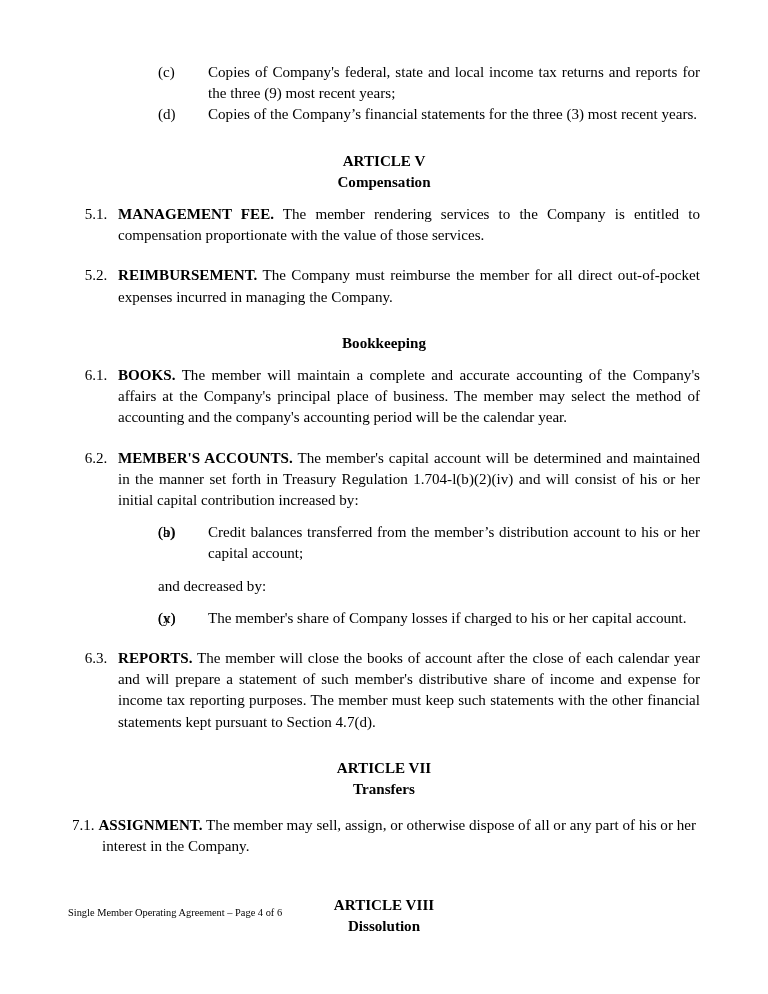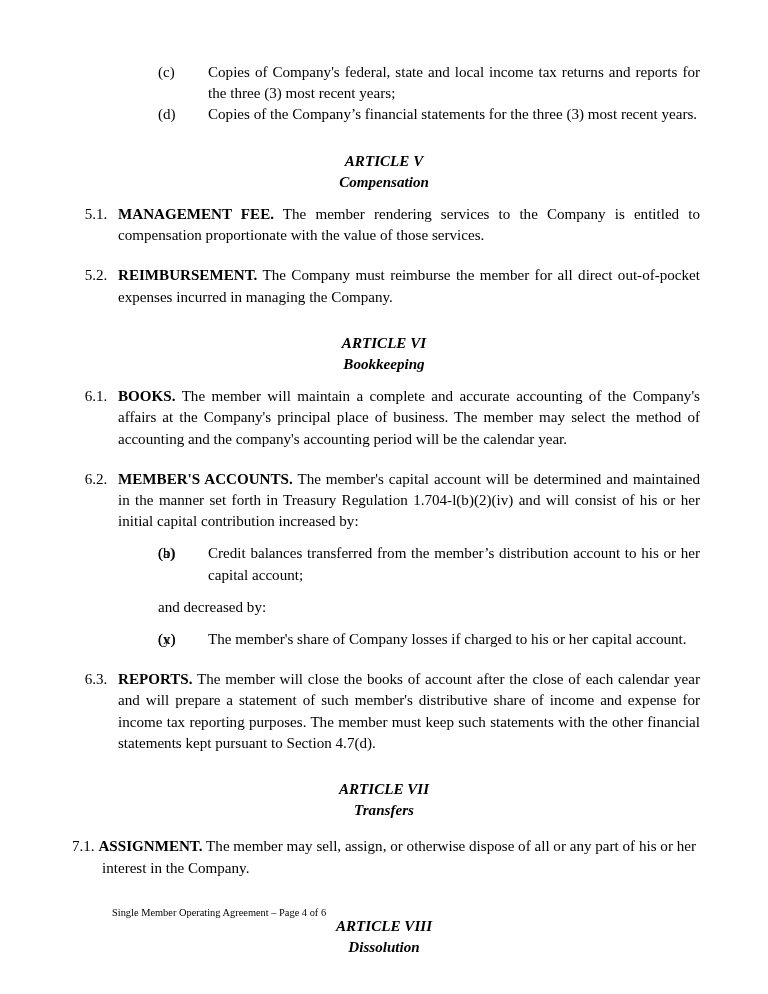--- a/index.html
+++ b/index.html
@@ -74,21 +74,20 @@
     margin: 4px;
   }
 
   
   .article-heading {
     text-align: center;
     font-weight: bold;
     font-size: 15.1px;
     line-height: 21.2px;
     margin: 0;
-    font-style: italic;
   }
 
   
   .note-line {
     font-size: 15.1px;
     line-height: 21.2px;
     margin: 0;
     padding-left: 90px;
   }
 
@@ -100,32 +99,31 @@
 
   
   .footer {
     position: absolute;
     left: 68px;
     top: 906px;
     font-size: 10.4px;
     line-height: 14px;
     color: #000000;
     white-space: nowrap;
-    margin-left: 44px;
   }
 </style>
 </head>
 <body>
 
 <div class="page">
 
   <div class="content">
 
     <p class="subitem subitem-justify">
-      <span class="marker">(c)</span><span>Copies of Company's federal, state and local income tax returns and reports for the three (3) most recent years;</span>
+      <span class="marker">(c)</span><span>Copies of Company's federal, state and local income tax returns and reports for the three (9) most recent years;</span>
     </p>
 
     <p class="subitem">
       <span class="marker">(d)</span><span>Copies of the Company’s financial statements for the three (3) most recent years.</span>
     </p>
 
     <div class="gap-lg"></div>
 
     <p class="article-heading">ARTICLE V</p>
     <p class="article-heading">Compensation</p>
@@ -139,21 +137,20 @@
 
     <div class="gap-md"></div>
 
     <p class="section">
       <span class="num">5.2.</span><span class="bold">REIMBURSEMENT.</span>
       <span>The Company must reimburse the member for all direct out-of-pocket expenses incurred in managing the Company.</span>
     </p>
 
     <div class="gap-lg"></div>
 
-    <p class="article-heading">ARTICLE VI</p>
     <p class="article-heading">Bookkeeping</p>
 
     <div class="gap-sm"></div>
 
     <p class="section">
       <span class="num">6.1.</span><span class="bold">BOOKS.</span>
       <span>The member will maintain a complete and accurate accounting of the Company's affairs at the Company's principal place of business. The member may select the method of accounting and the company's accounting period will be the calendar year.</span>
     </p>
 
     <div class="gap-md"></div>

